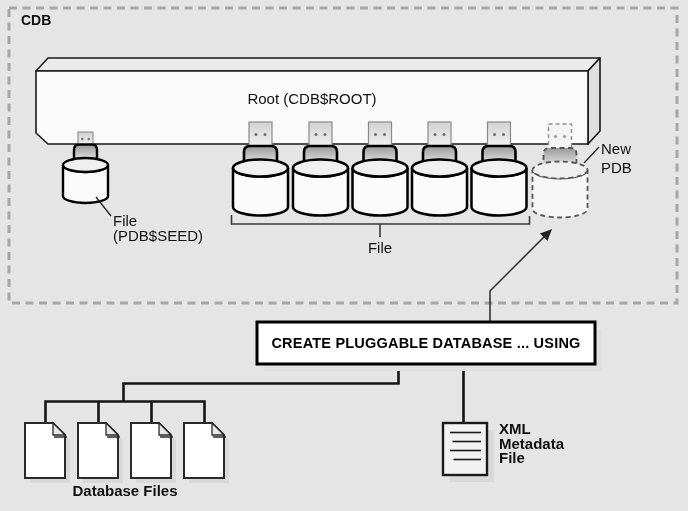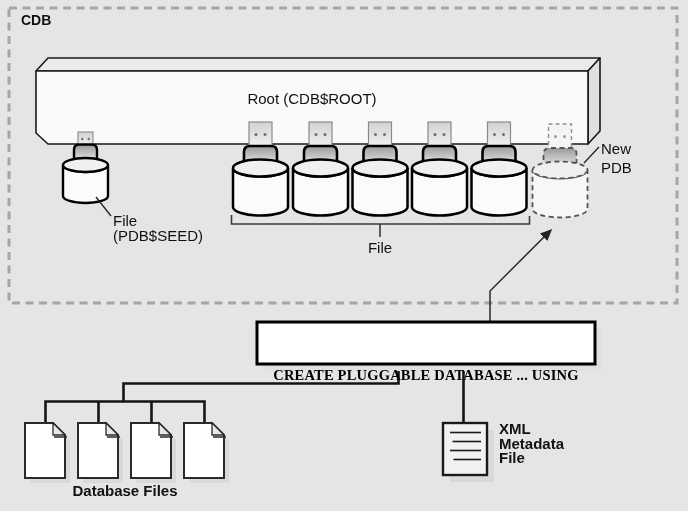--- a/index.html
+++ b/index.html
@@ -22,24 +22,23 @@
   #lbl-cdb       { left: 21px;  top: 13px;  font-size: 14px; font-weight: bold; }
   #lbl-root      { left: 232px; top: 91px;  width: 160px; text-align: center; }
   #lbl-seed      { left: 113px; top: 213px; }
   #lbl-pdbs      { left: 340px; top: 240px; width: 80px; text-align: center; }
   #lbl-newpdb    { left: 601px; top: 139px; line-height: 19px; }
   #lbl-dbfiles   { left: 55px;  top: 483px; width: 140px; text-align: center; font-weight: bold; }
   #lbl-xml       { left: 499px; top: 422px; font-weight: bold; line-height: 14.5px; }
   #lbl-command   {
     left: 257px; top: 322px; width: 338px; height: 42px;
     display: flex; align-items: center; justify-content: center;
-    font-family: Liberation Serif, serif;
+    font-family: Liberation Sans, sans-serif;
     font-weight: bold; font-size: 14.5px; letter-spacing: 0.2px;
     color: #000;
-    margin-top: 32px;
   }
 </style>
 </head>
 <body>
 
 <div class="canvas">
 
   <svg width="688" height="511" viewBox="0 0 688 511">
     <defs>
       <linearGradient id="gBody" x1="0" y1="0" x2="0" y2="1">

